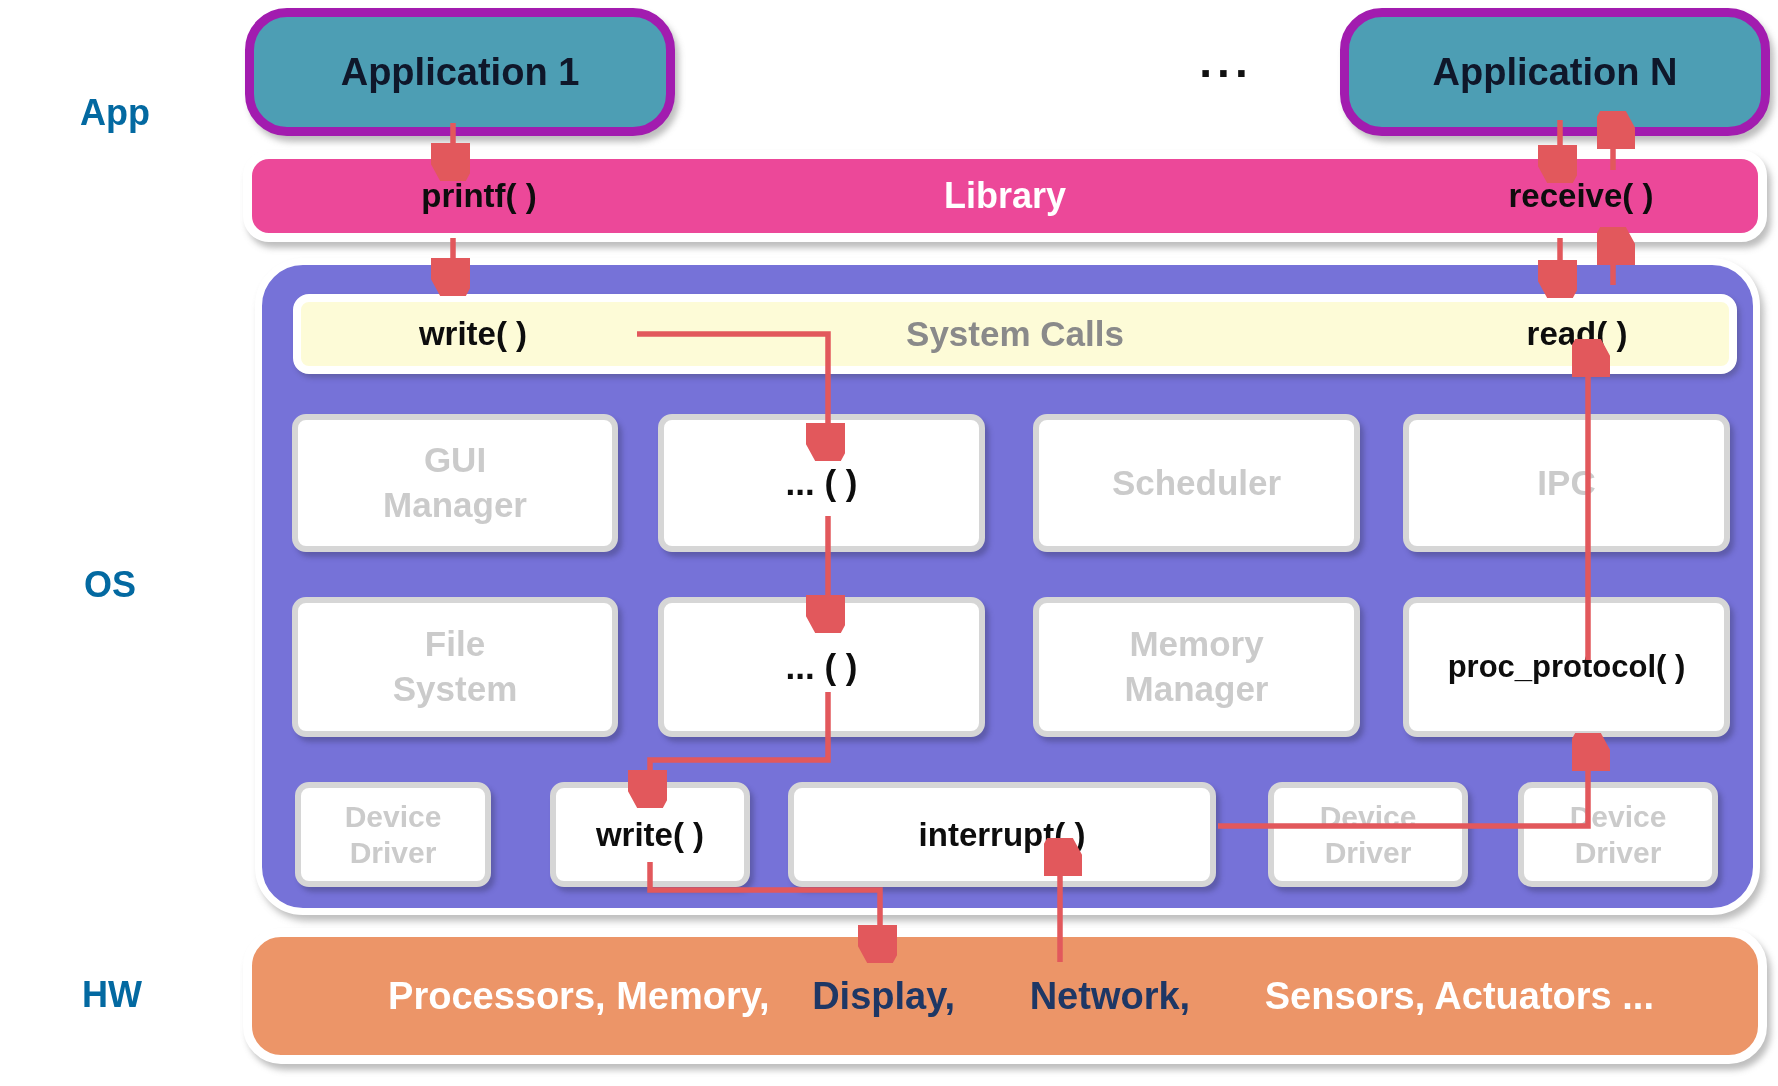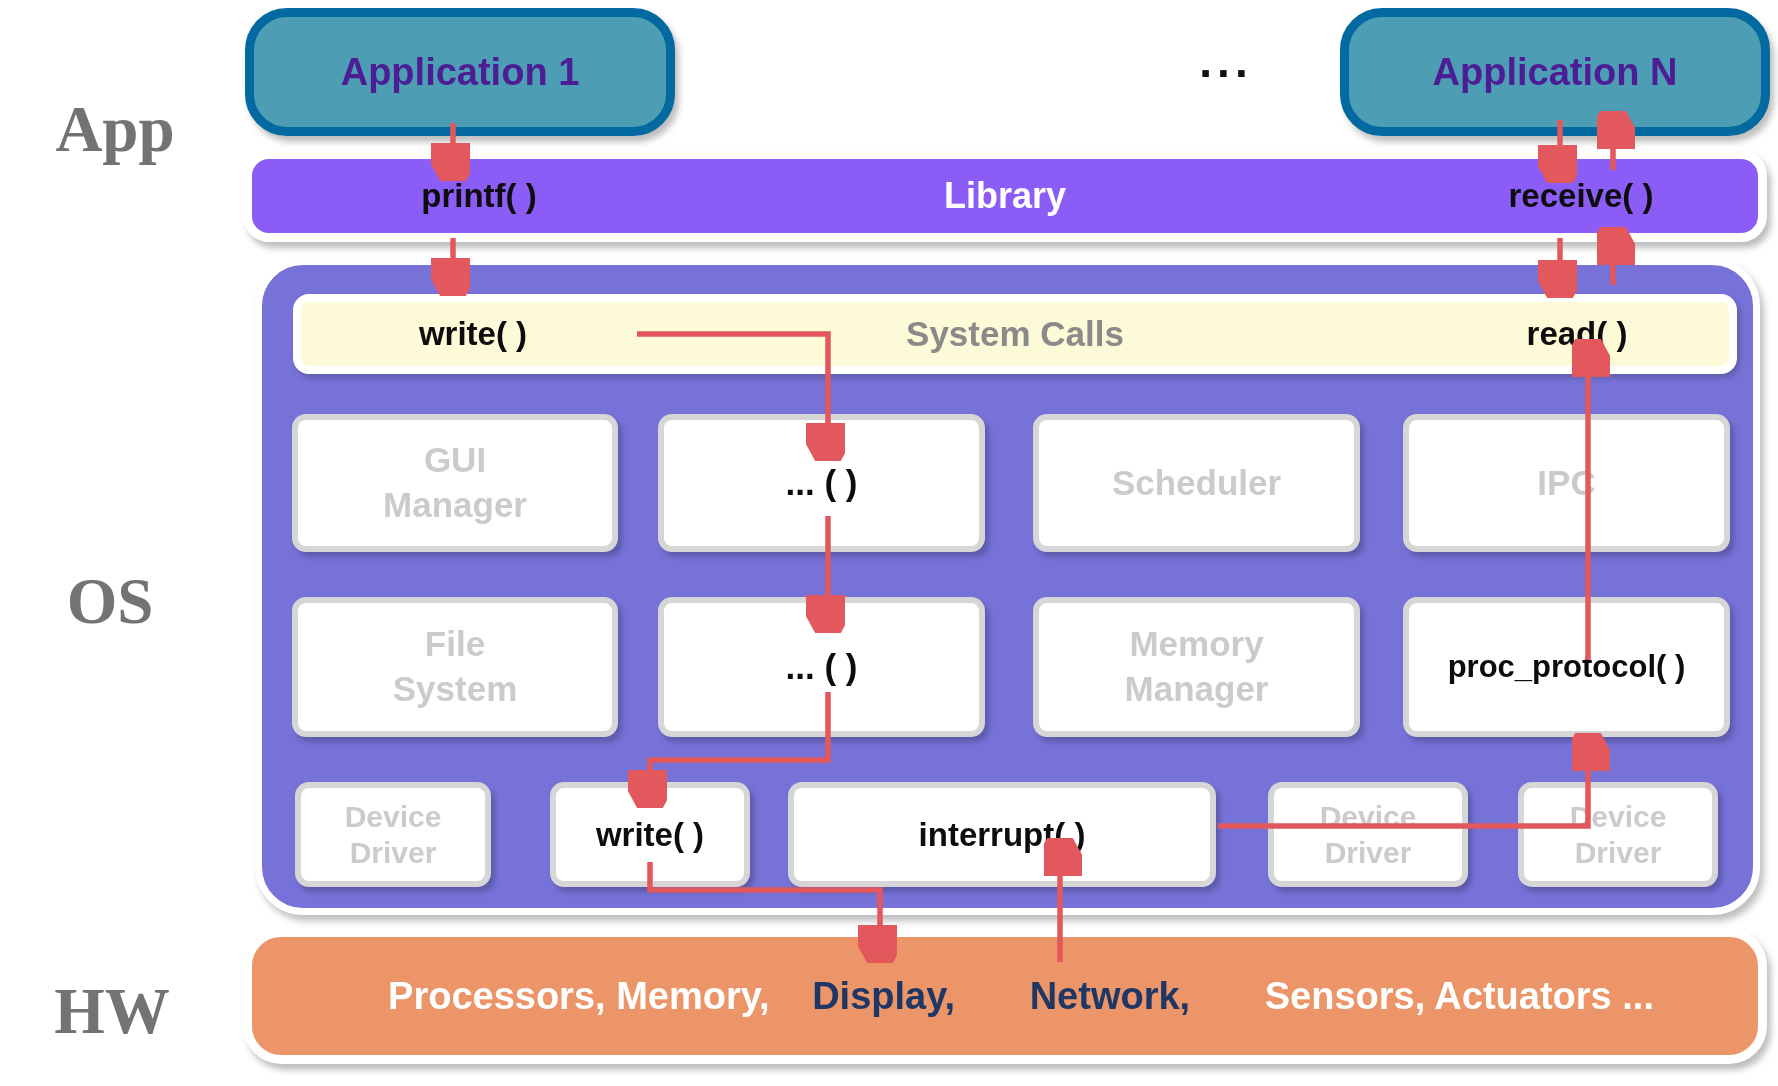--- a/index.html
+++ b/index.html
@@ -1,37 +1,37 @@
 <!DOCTYPE html>
 <html><head>
 <meta charset="utf-8">
 <style>
   * { margin:0; padding:0; box-sizing:border-box; }
   html,body { width:1778px; height:1086px; background:#ffffff; overflow:hidden;
               font-family:"Liberation Sans", sans-serif; }
   #canvas { position:relative; width:1778px; height:1086px; }
 
   .side-label { position:absolute; width:140px; text-align:center;
-                font-size:65px; font-weight:bold; color:#737373;font-family:Liberation Serif, serif; }
+                font-size:36px; font-weight:bold; color:#0369a1; }
   #lbl-app { left:45px; top:92px; }
   #lbl-os  { left:40px; top:564px; }
   #lbl-hw  { left:42px; top:974px; }
 
-  .bubble { position:absolute; background:#4d9eb4; border:9px solid #0369a1;
+  .bubble { position:absolute; background:#4d9eb4; border:9px solid #a21caf;
             border-radius:42px; display:flex; align-items:center; justify-content:center;
-            color:#4c1d95; font-weight:bold; font-size:38px;
+            color:#0f172a; font-weight:bold; font-size:38px;
             box-shadow:4px 6px 6px rgba(110,110,110,0.45); }
   #app1 { left:245px; top:8px;  width:430px; height:128px; }
   #app2 { left:685px; top:8px;  width:427px; height:128px; }
   #appN { left:1340px; top:8px; width:430px; height:128px; }
   #app-dots { position:absolute; left:1151px; top:34px; width:150px; text-align:center;
               font-size:46px; font-weight:bold; color:#111; letter-spacing:5px; }
 
   #library-bar { position:absolute; left:243px; top:150px; width:1524px; height:92px;
-                 background:#8b5cf6; border:9px solid #ffffff; border-radius:26px;
+                 background:#ec4899; border:9px solid #ffffff; border-radius:26px;
                  box-shadow:4px 6px 6px rgba(110,110,110,0.45); }
   #library-bar .fn { position:absolute; top:0; height:74px; display:flex;
                      align-items:center; justify-content:center;
                      font-size:33px; font-weight:bold; color:#0d0d0d; }
   #lib-printf  { left:115px; width:224px; }
   #lib-receive { right:65px; width:224px; }
   #lib-title { position:absolute; left:0; top:0; width:100%; height:74px; display:flex;
                align-items:center; justify-content:center;
                font-size:36px; font-weight:bold; color:#ffffff; }
 

